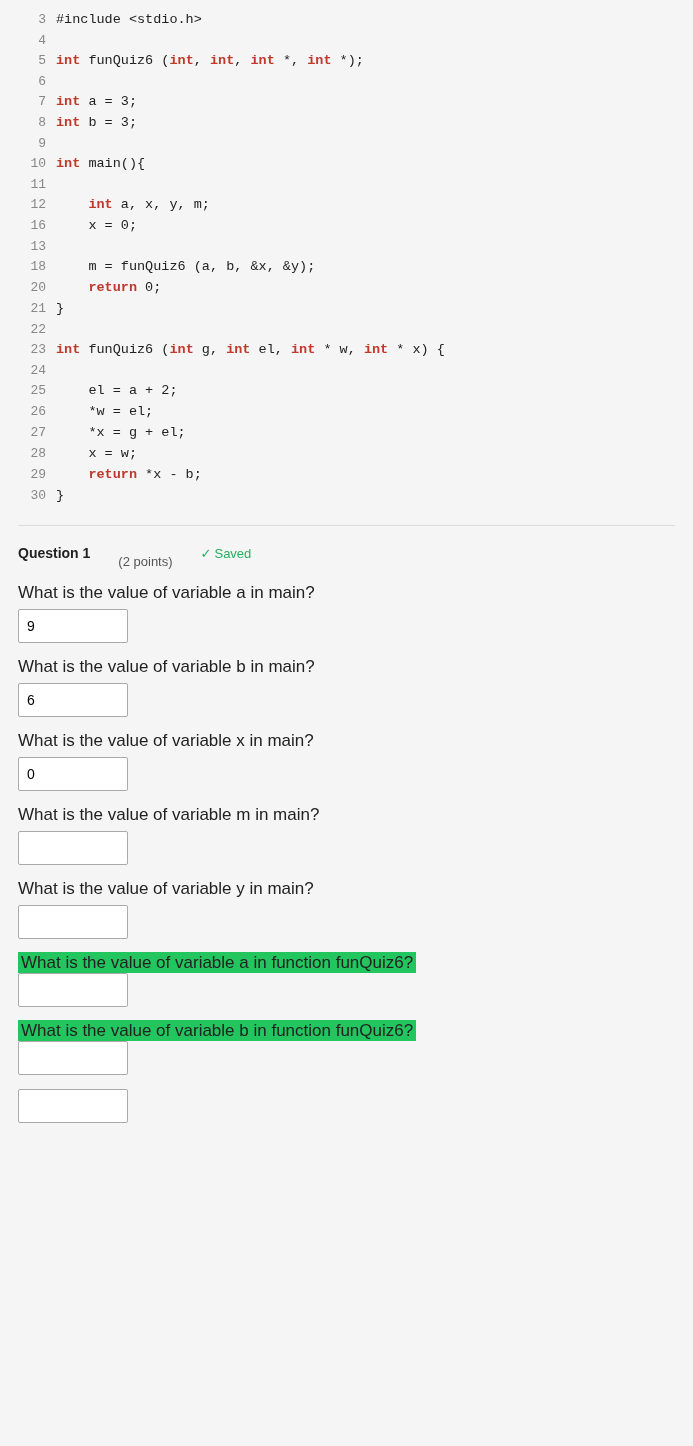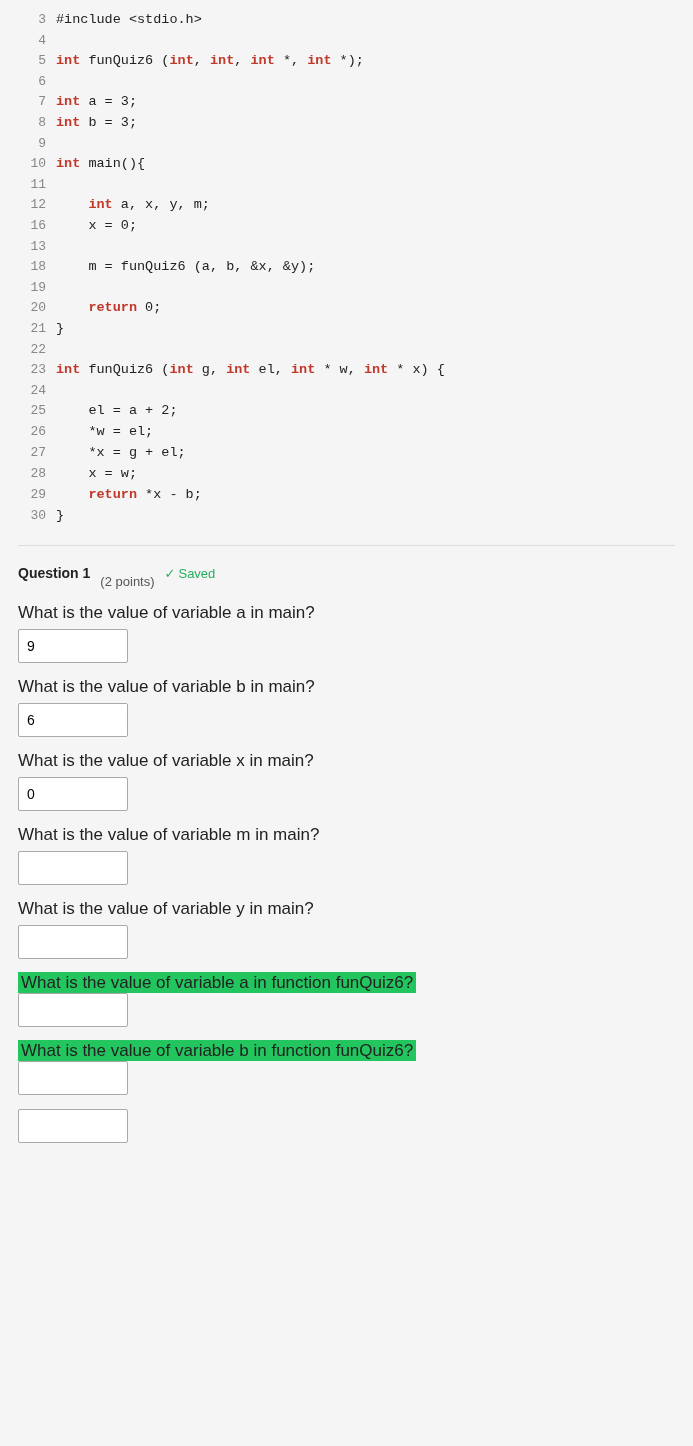--- a/index.html
+++ b/index.html
@@ -41,21 +41,21 @@
     }
     .kw { color: #c0392b; font-weight: bold; }
     .divider {
       border: none;
       border-top: 1px solid #ddd;
       margin: 8px 0 12px 0;
     }
     .question-header {
       display: flex;
       align-items: center;
-      gap: 10px;
+      gap: 28px;
       margin-bottom: 14px;
     }
     .question-title {
       font-weight: bold;
       font-size: 14px;
       color: #222;
     }
     .question-points {
       font-size: 13px;
       color: #555;
@@ -148,24 +148,20 @@
       </div>
       <div class="code-line">
         <span class="line-num">13</span>
         <span class="code-text"></span>
       </div>
       <div class="code-line">
         <span class="line-num">18</span>
         <span class="code-text">    m = funQuiz6 (a, b, &amp;x, &amp;y);</span>
       </div>
       <div class="code-line">
-        <span class="line-num">19</span>
-        <span class="code-text"></span>
-      </div>
-      <div class="code-line">
         <span class="line-num">20</span>
         <span class="code-text">    <span class="kw">return</span> 0;</span>
       </div>
       <div class="code-line">
         <span class="line-num">21</span>
         <span class="code-text">}</span>
       </div>
       <div class="code-line">
         <span class="line-num">22</span>
         <span class="code-text"></span>

